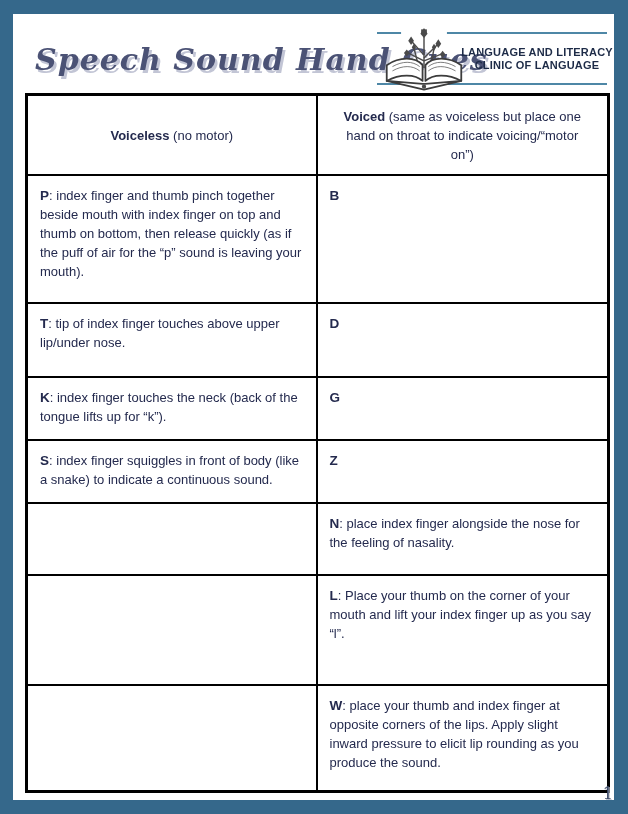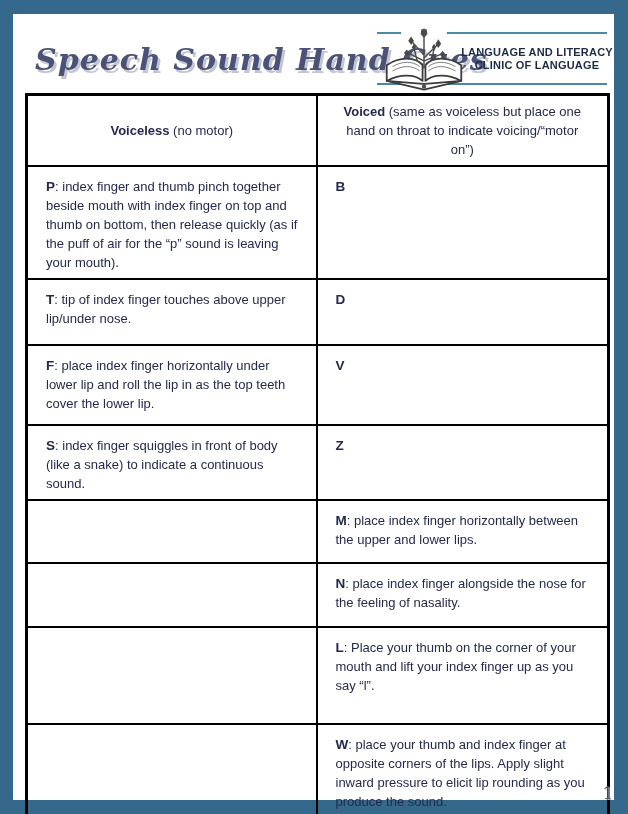--- a/index.html
+++ b/index.html
@@ -62,21 +62,21 @@
     width:582px;height:700px;
     border-collapse:collapse;
     table-layout:fixed;
   }
   .cue-table td{
     border:2px solid #000000;
     color:#242a4e;
     font-size:13px;
     line-height:19px;
     vertical-align:top;
-    padding:10px 12px 6px 18px;
+    padding:10px 12px 6px 12px;
     overflow:hidden;
   }
   .cue-table{border:3px solid #000;}
   .cue-table td.hdr{
     vertical-align:middle;
     text-align:center;
     padding:6px 18px;
   }
   .ltr{font-weight:bold;font-size:13.5px;}
   .hdr .ltr{font-size:13px;}
@@ -154,31 +154,27 @@
         <td class="hdr"><span class="ltr">Voiced</span><span> (same as voiceless but place one hand on throat to indicate voicing/“motor on”)</span></td>
       </tr>
       <tr style="height:97px">
         <td><span class="ltr">P</span><span>:  index finger and thumb pinch together beside mouth with index finger on top and thumb on bottom, then release quickly (as if the puff of air for the “p” sound is leaving your mouth).</span></td>
         <td><span class="ltr">B</span><span></span></td>
       </tr>
       <tr style="height:66px">
         <td><span class="ltr">T</span><span>:  tip of  index finger touches above upper lip/under nose.</span></td>
         <td><span class="ltr">D</span><span></span></td>
       </tr>
-      <tr style="height:80px">
-        <td><span class="ltr">F</span><span>:  place index  finger horizontally under lower lip and roll the lip in as the top teeth cover the lower lip.</span></td>
-        <td><span class="ltr">V</span><span></span></td>
+      <tr style="height:56px">
+        <td><span class="ltr">K</span><span>: index finger touches the neck (back of the tongue lifts up for “k”).</span></td>
+        <td><span class="ltr">G</span><span></span></td>
       </tr>
       <tr style="height:45px">
         <td><span class="ltr">S</span><span>: index finger squiggles in front of body (like a snake) to indicate a continuous sound.</span></td>
         <td><span class="ltr">Z</span><span></span></td>
-      </tr>
-      <tr style="height:63px">
-        <td><span class="ltr"></span><span></span></td>
-        <td><span class="ltr">M</span><span>: place index finger horizontally between the upper and lower lips.</span></td>
       </tr>
       <tr style="height:64px">
         <td><span class="ltr"></span><span></span></td>
         <td><span class="ltr">N</span><span>: place index finger alongside the nose for the feeling of nasality.</span></td>
       </tr>
       <tr style="height:97px">
         <td><span class="ltr"></span><span></span></td>
         <td><span class="ltr">L</span><span>: Place your thumb on the corner of your mouth and lift your index finger up as you say “l”.</span></td>
       </tr>
       <tr style="height:93px">

